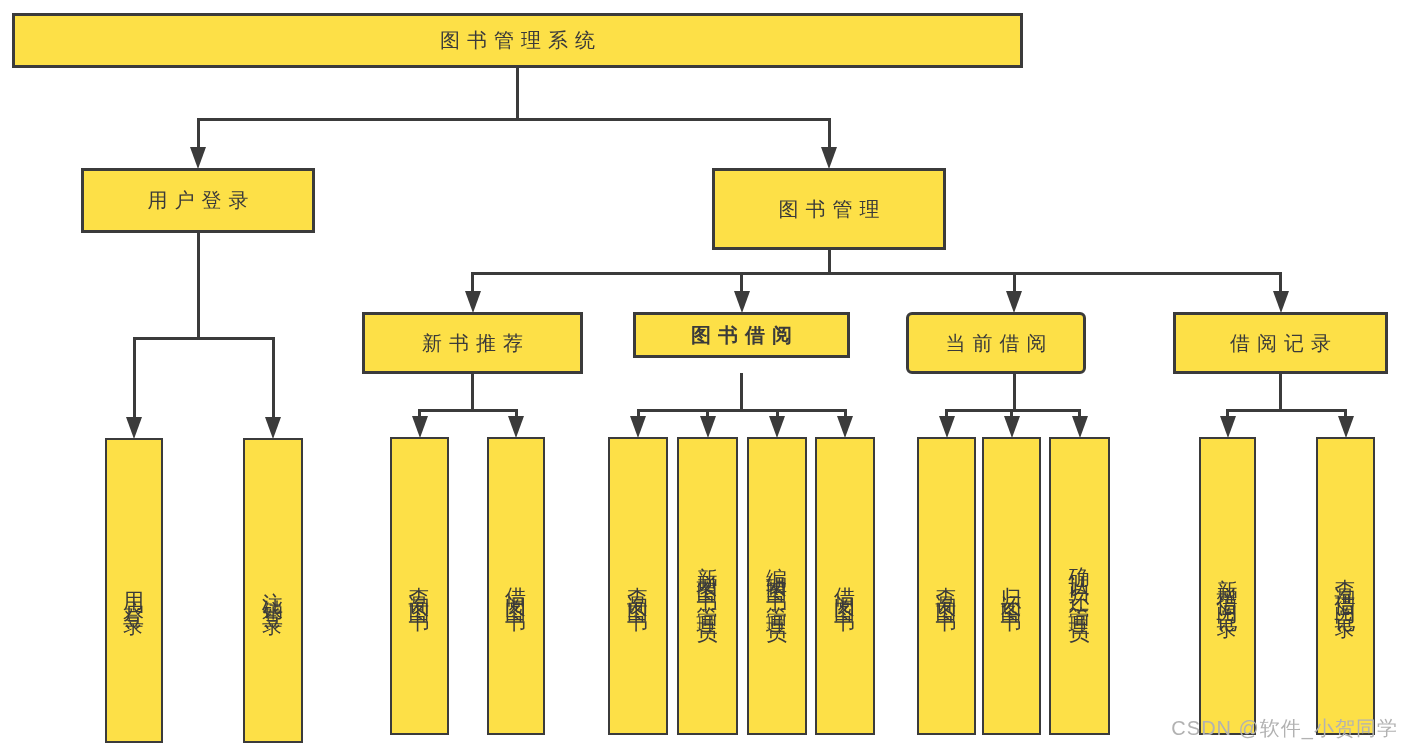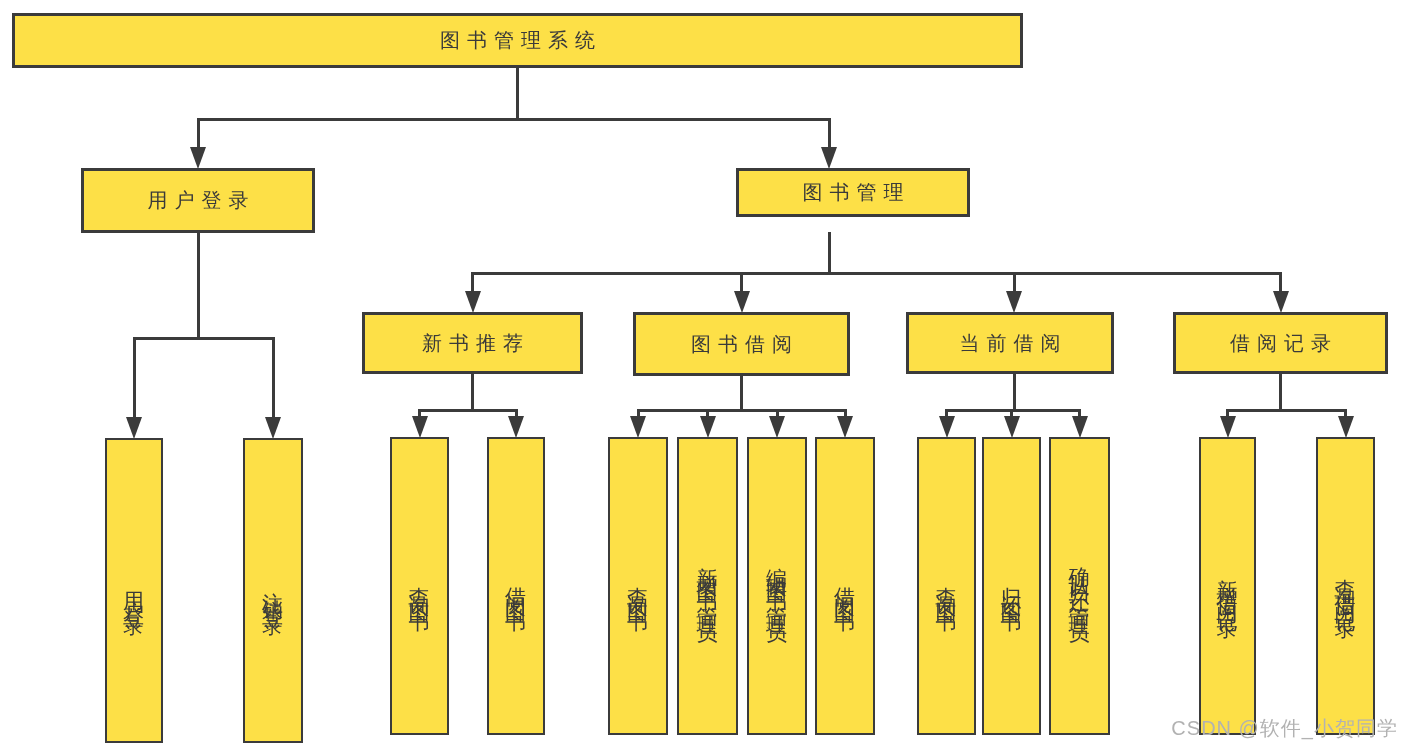--- a/index.html
+++ b/index.html
@@ -125,30 +125,30 @@
       <div class="cline" style="left: 1226px; top: 409px; width: 3px; height: 10px;"></div>
       <div class="arrow-down" style="left: 1219.5px; top: 416px;"></div>
       <div class="cline" style="left: 1344px; top: 409px; width: 3px; height: 10px;"></div>
       <div class="arrow-down" style="left: 1337.5px; top: 416px;"></div>
       <div class="node" style="left: 12px; top: 13px; width: 1011px; height: 55px;">
         <span class="node-label">图书管理系统</span>
       </div>
       <div class="node" style="left: 81px; top: 168px; width: 234px; height: 65px;">
         <span class="node-label">用户登录</span>
       </div>
-      <div class="node" style="left: 712px; top: 168px; width: 234px; height: 49px; margin-left: 24px;">
+      <div class="node" style="left: 712px; top: 168px; width: 234px; height: 82px;">
         <span class="node-label">图书管理</span>
       </div>
       <div class="node" style="left: 362px; top: 312px; width: 221px; height: 62px; font-family: Liberation Serif, serif;">
         <span class="node-label">新书推荐</span>
       </div>
-      <div class="node" style="left: 633px; top: 312px; width: 217px; height: 64px;">
+      <div class="node" style="left: 633px; top: 312px; width: 217px; height: 46px; font-weight: bold;">
         <span class="node-label">图书借阅</span>
       </div>
-      <div class="node" style="left: 906px; top: 312px; width: 208px; height: 62px;">
+      <div class="node" style="left: 906px; top: 312px; width: 180px; height: 62px; border-radius: 6px;">
         <span class="node-label">当前借阅</span>
       </div>
       <div class="node" style="left: 1173px; top: 312px; width: 215px; height: 62px;">
         <span class="node-label">借阅记录</span>
       </div>
       <div class="node leaf" style="left: 105px; top: 438px; width: 58px; height: 305px;">
         <span class="node-label">用户登录</span>
       </div>
       <div class="node leaf" style="left: 243px; top: 438px; width: 60px; height: 305px;">
         <span class="node-label">注销登录</span>

